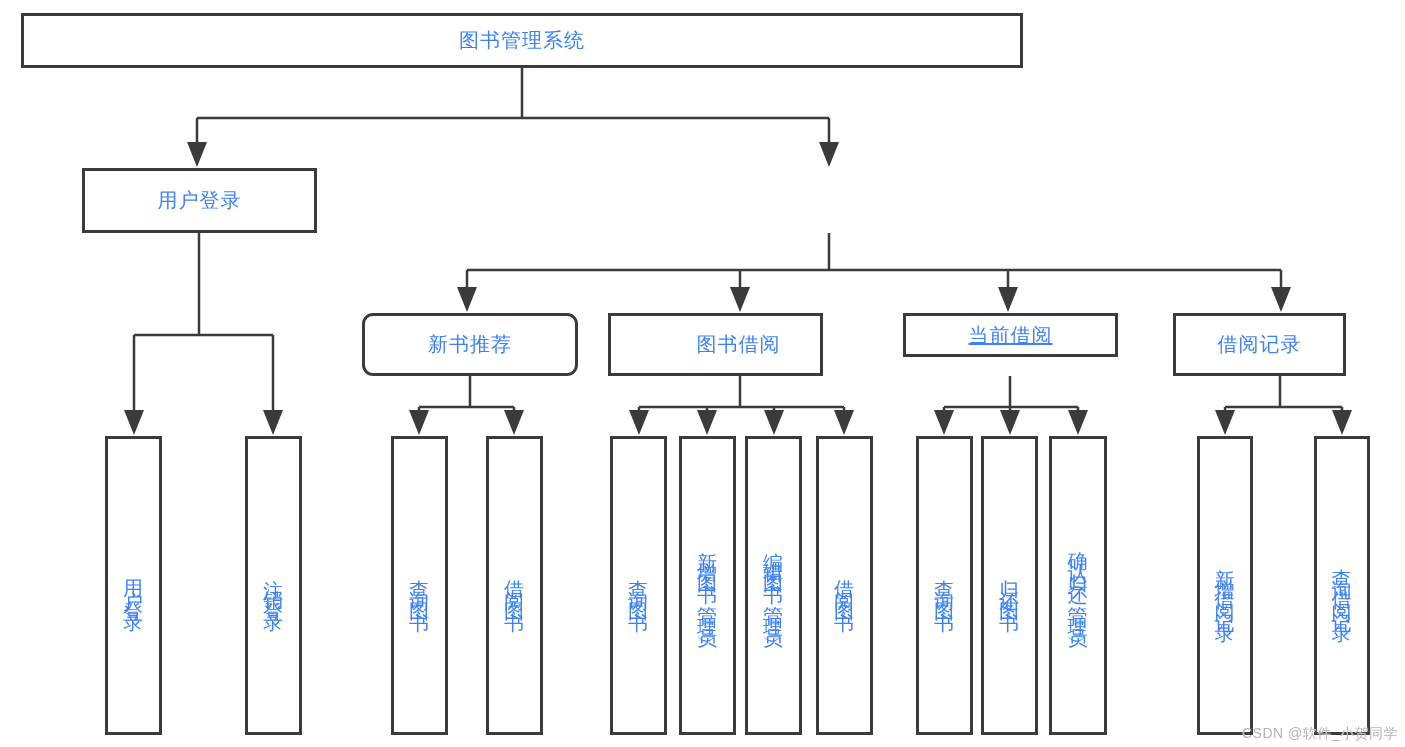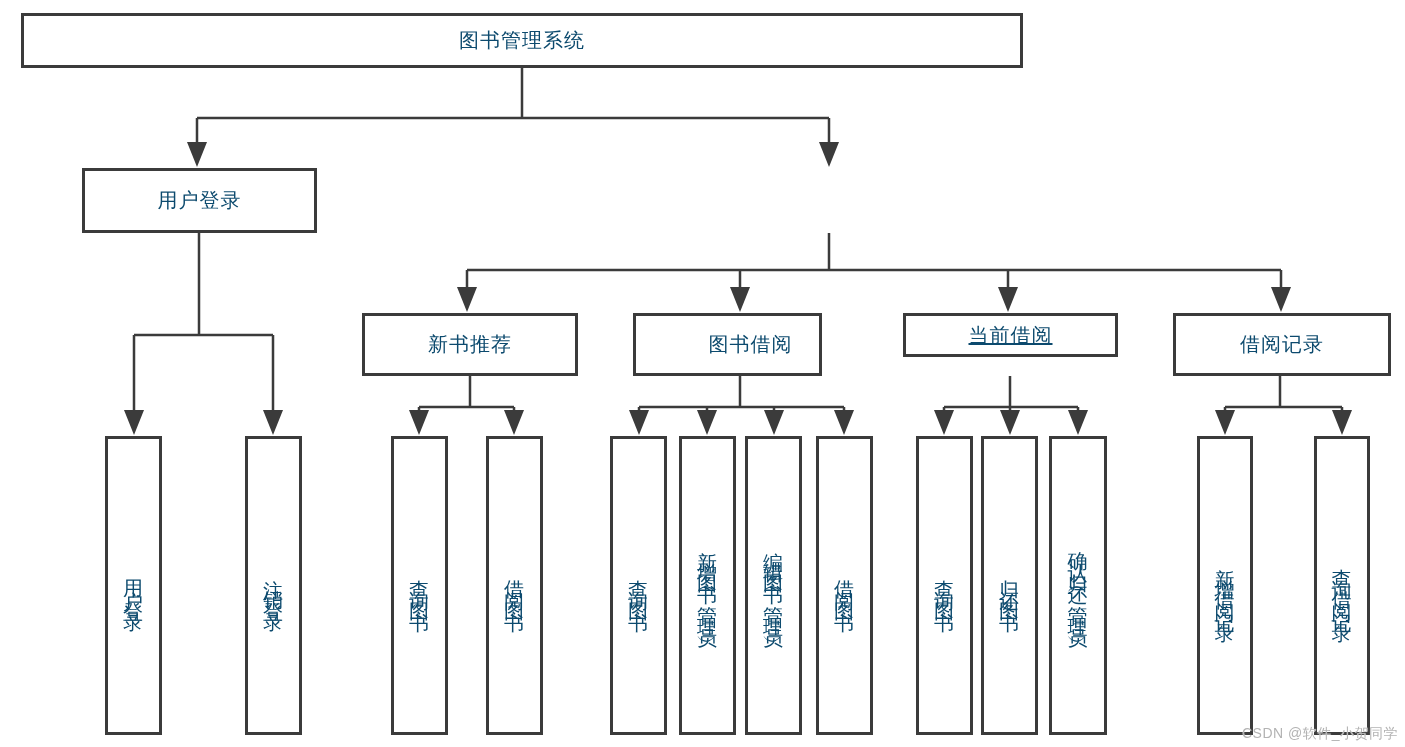--- a/index.html
+++ b/index.html
@@ -21,38 +21,38 @@
   .box {
     position: absolute;
     box-sizing: border-box;
     border: 3px solid #3b3b3b;
     background: #ffffff;
     display: flex;
     align-items: center;
     justify-content: center;
     font-size: 20px;
     letter-spacing: 1px;
-    color: #0c4a6e;
+    color: #3b82f6;
   }
   .vbox span {
     writing-mode: vertical-rl;
     text-orientation: mixed;
     line-height: 1;
     font-size: 20px;
     letter-spacing: 11px;
     display: block;
   }
   
   .root          { left: 21px;   top: 13px;  width: 1002px; height: 55px; }
   .n-user-login  { left: 82px;   top: 168px; width: 235px;  height: 65px; }
   .n-book-mgmt   { left: 710px;  top: 168px; width: 238px;  height: 65px; }
-  .n-new-book    { left: 362px;  top: 313px; width: 216px;  height: 63px; }
-  .n-borrow      { left: 633px;  top: 313px; width: 189px;  height: 63px; padding-left: 46px; }
+  .n-new-book    { left: 362px;  top: 313px; width: 216px;  height: 63px; border-radius: 11px; }
+  .n-borrow      { left: 608px;  top: 313px; width: 215px;  height: 63px; padding-left: 46px; }
   .n-current     { left: 903px;  top: 313px; width: 215px;  height: 44px; text-decoration: underline; }
-  .n-records     { left: 1173px; top: 313px; width: 218px;  height: 63px; }
+  .n-records     { left: 1173px; top: 313px; width: 173px;  height: 63px; }
   .leaf          { top: 436px; width: 57px; height: 299px; }
   .l-login       { left: 105px; }
   .l-logout      { left: 245px; }
   .l-nb-query    { left: 391px; }
   .l-nb-borrow   { left: 486px; }
   .l-bb-query    { left: 610px; }
   .l-bb-add      { left: 679px; }
   .l-bb-edit     { left: 745px; }
   .l-bb-borrow   { left: 816px; }
   .l-cb-query    { left: 916px; }

